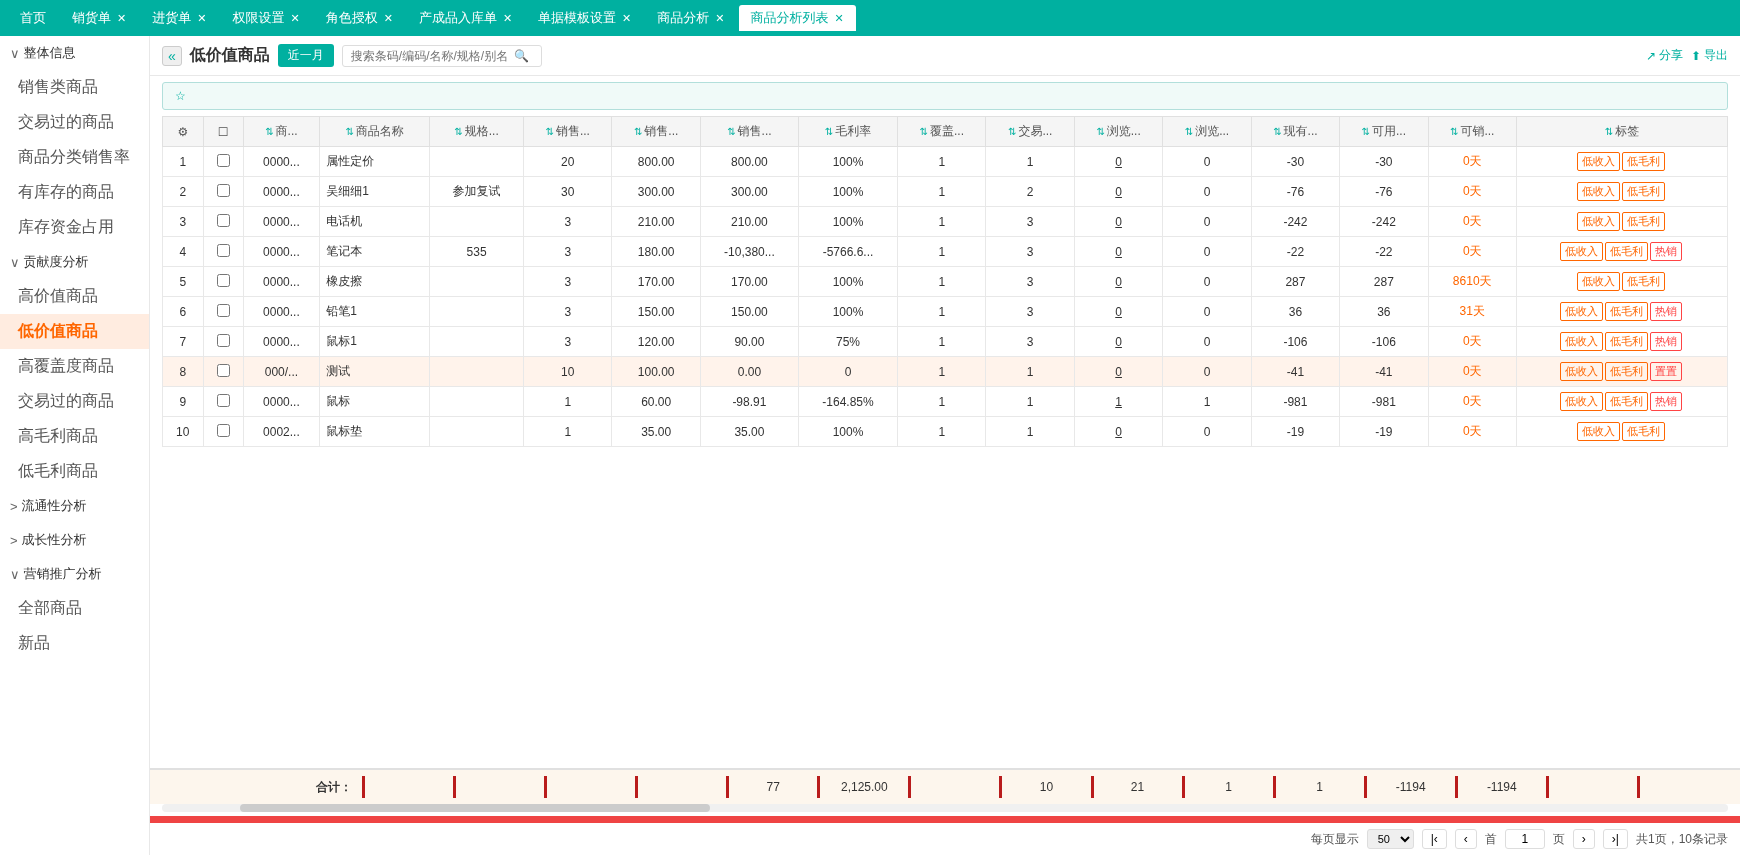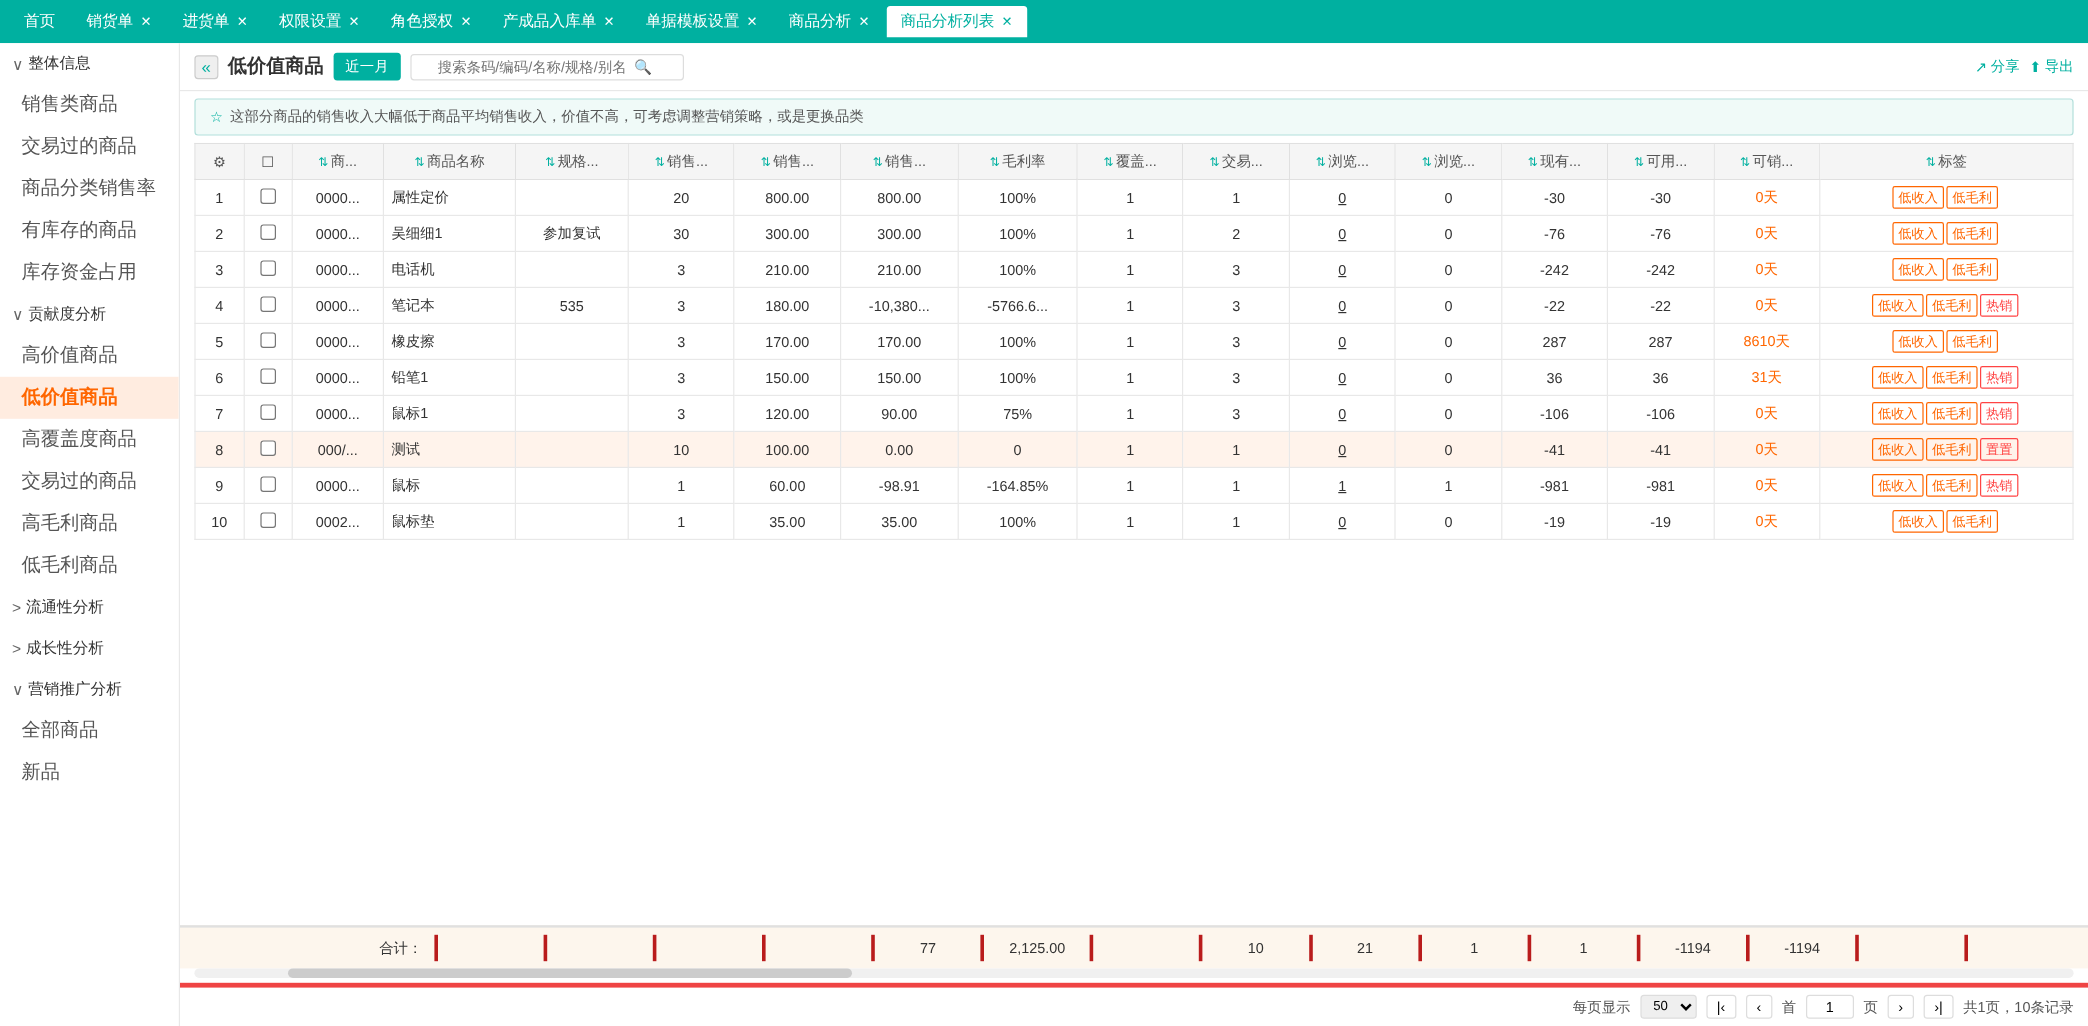--- a/index.html
+++ b/index.html
@@ -93,22 +93,22 @@
       border: none;
       border-radius: 3px;
       padding: 3px 10px;
       cursor: pointer;
       font-size: 12px;
       text-align: center;
     }
     .search-box {
       border: 1px solid #ddd;
       border-radius: 3px;
-      padding: 3px 22px;
-      width: 228px;
+      padding: 3px 8px;
+      width: 200px;
       font-size: 12px;
       color: #999;
       display: flex;
       align-items: center;
       gap: 4px;
     }
     .search-box input {
       border: none;
       outline: none;
       color: #999;
@@ -203,39 +203,39 @@
     .table-footer {
       border-top: 2px solid #e0e0e0;
       background: #fdf6ed;
       padding: 6px 12px;
       display: flex;
       align-items: center;
       gap: 0;
     }
     .footer-label {
       width: 200px;
-      font-weight: normal;
+      font-weight: bold;
       text-align: right;
       padding-right: 10px;
     }
     .footer-cells {
       display: flex;
       flex: 1;
       gap: 0;
     }
     .footer-cell {
       flex: 1;
       text-align: center;
       padding: 4px 6px;
       border-left: 3px solid #b91c1c;
     }
 
     
     .pagination-bar {
-      border-top: 4px solid #ef4444;
+      border-top: 7px solid #ef4444;
       padding: 6px 12px;
       display: flex;
       align-items: center;
       justify-content: flex-end;
       gap: 8px;
       background: #fff;
     }
     .page-size-label { color: #555; }
     .page-size-select {
       border: 1px solid #ddd;
@@ -372,21 +372,20 @@
         </div>
         <div class="header-action-btn">
           <span>⬆</span>
           <span>导出</span>
         </div>
       </div>
     </div>
 
     <div class="notice-bar">
       <span class="notice-icon">☆</span>
-      <span>这部分商品的销售收入大幅低于商品平均销售收入，价值不高，可考虑调整营销策略，或是更换品类</span>
     </div>
 
     <div class="table-wrapper">
       <table>
         <thead>
           <tr>
             <th>
                 <div class="col-header">
                   <span>⚙</span>
                 </div>

